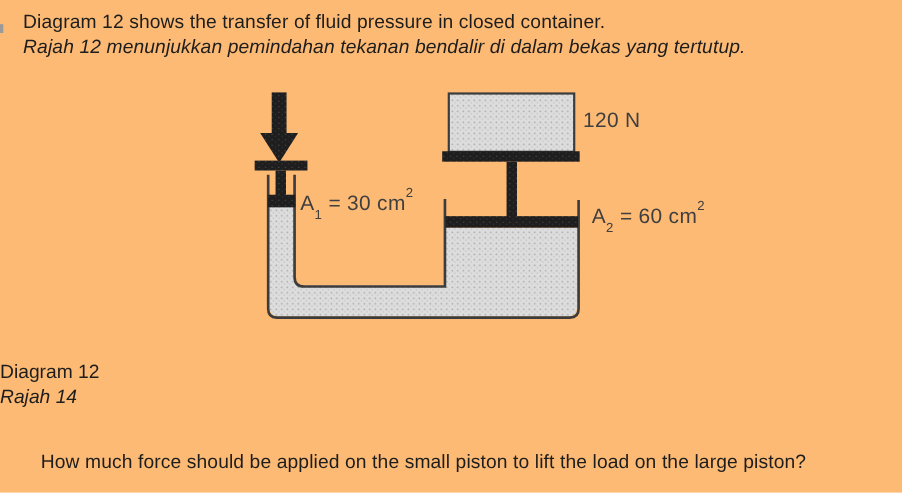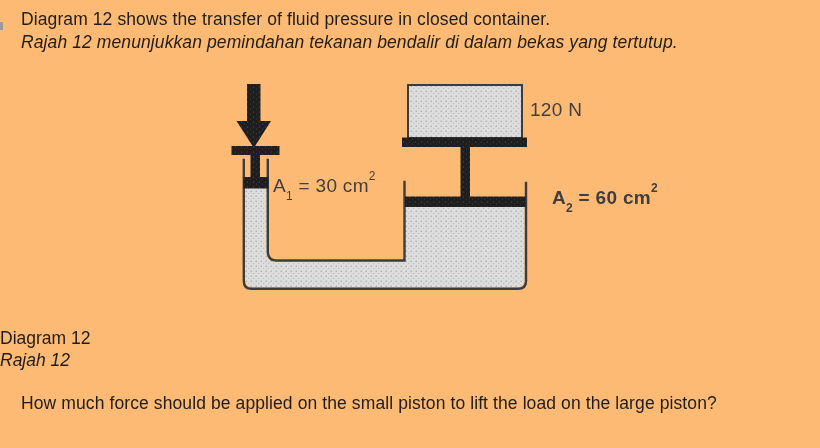--- a/index.html
+++ b/index.html
@@ -22,29 +22,29 @@
   
   .dlabel{
     position:absolute;
     font-size:19px;line-height:22px;color:#3f3f3f;
     white-space:nowrap;letter-spacing:.3px;text-align:right;
   }
   .dlabel sub{font-size:12px;line-height:0;position:relative;top:3px;}
   .dlabel sup{font-size:12px;line-height:0;position:relative;top:-5px;}
   #force-label{left:530px;top:99px;}
   #area1-label{left:273px;top:175px;}
-  #area2-label{left:552px;top:187px;font-weight:bold;}
+  #area2-label{left:538px;top:187px;}
   
   .caption{position:absolute;left:0;top:327px;width:818px;text-align:left;}
   .caption p{margin:0;font-size:17.5px;line-height:22px;}
   .caption p.ms{font-style:italic;}
   
   .question{
     position:absolute;left:21px;top:392px;width:756px;
-    margin:0;font-size:17.5px;line-height:23px;letter-spacing:.1px;
+    margin:16px;font-size:17.5px;line-height:23px;letter-spacing:.1px;
   }
 </style>
 </head>
 <body>
 
 <div class="page">
 
   <div class="edge-artifact"></div>
 
   <div class="intro">
@@ -88,18 +88,18 @@
   </svg>
 
   <div class="dlabel" id="force-label">120 N</div>
 
   <div class="dlabel" id="area1-label"><span>A</span><sub>1</sub><span> = 30 cm</span><sup>2</sup></div>
 
   <div class="dlabel" id="area2-label"><span>A</span><sub>2</sub><span> = 60 cm</span><sup>2</sup></div>
 
   <div class="caption">
     <p class="en">Diagram 12</p>
-    <p class="ms">Rajah 12</p>
+    <p class="ms">Rajah 14</p>
   </div>
 
   <p class="question">How much force should be applied on the small piston to lift the load on the large piston?</p>
 
 </div>
 
 </body></html>

